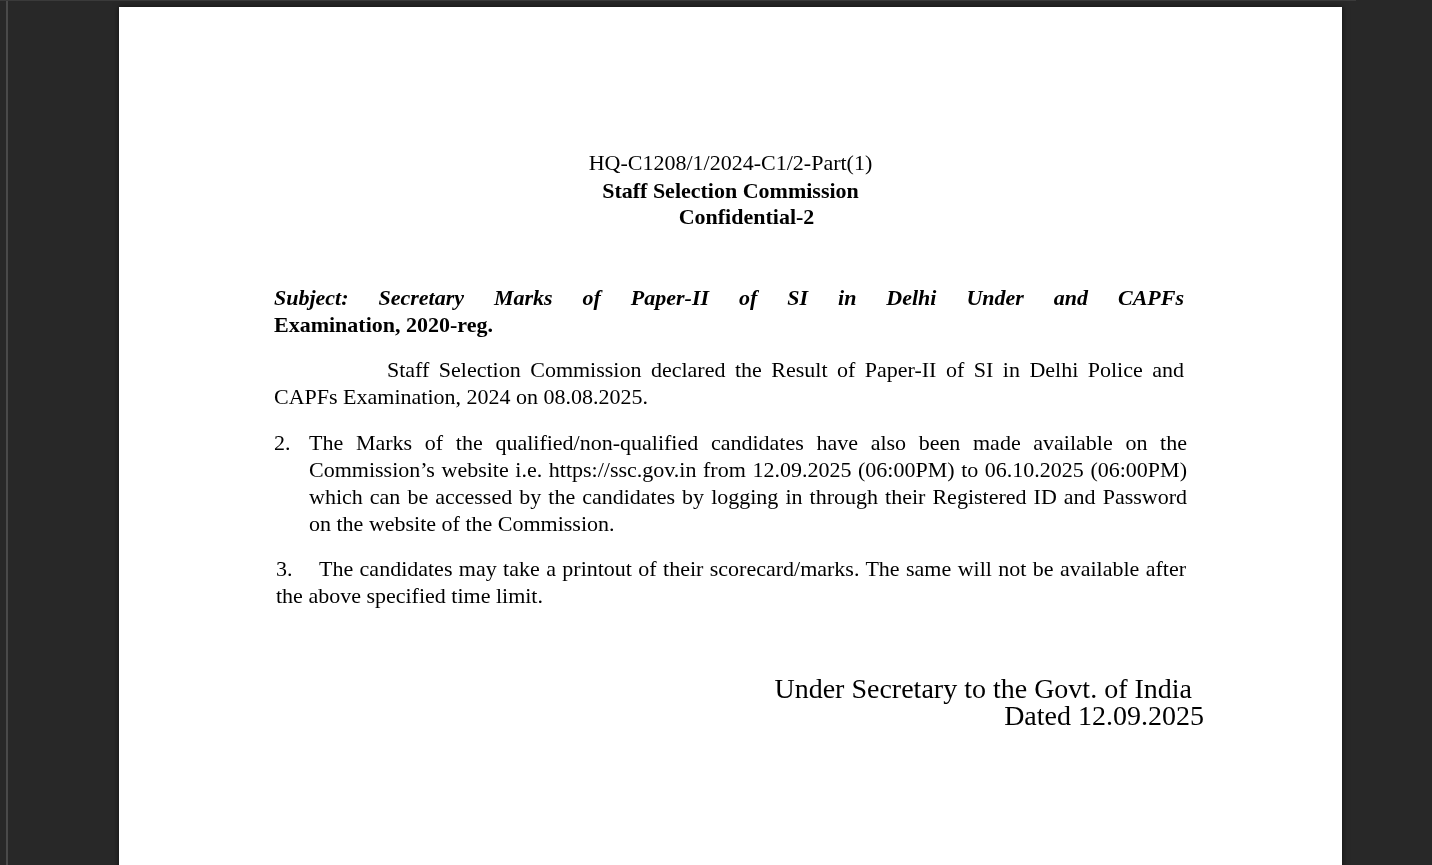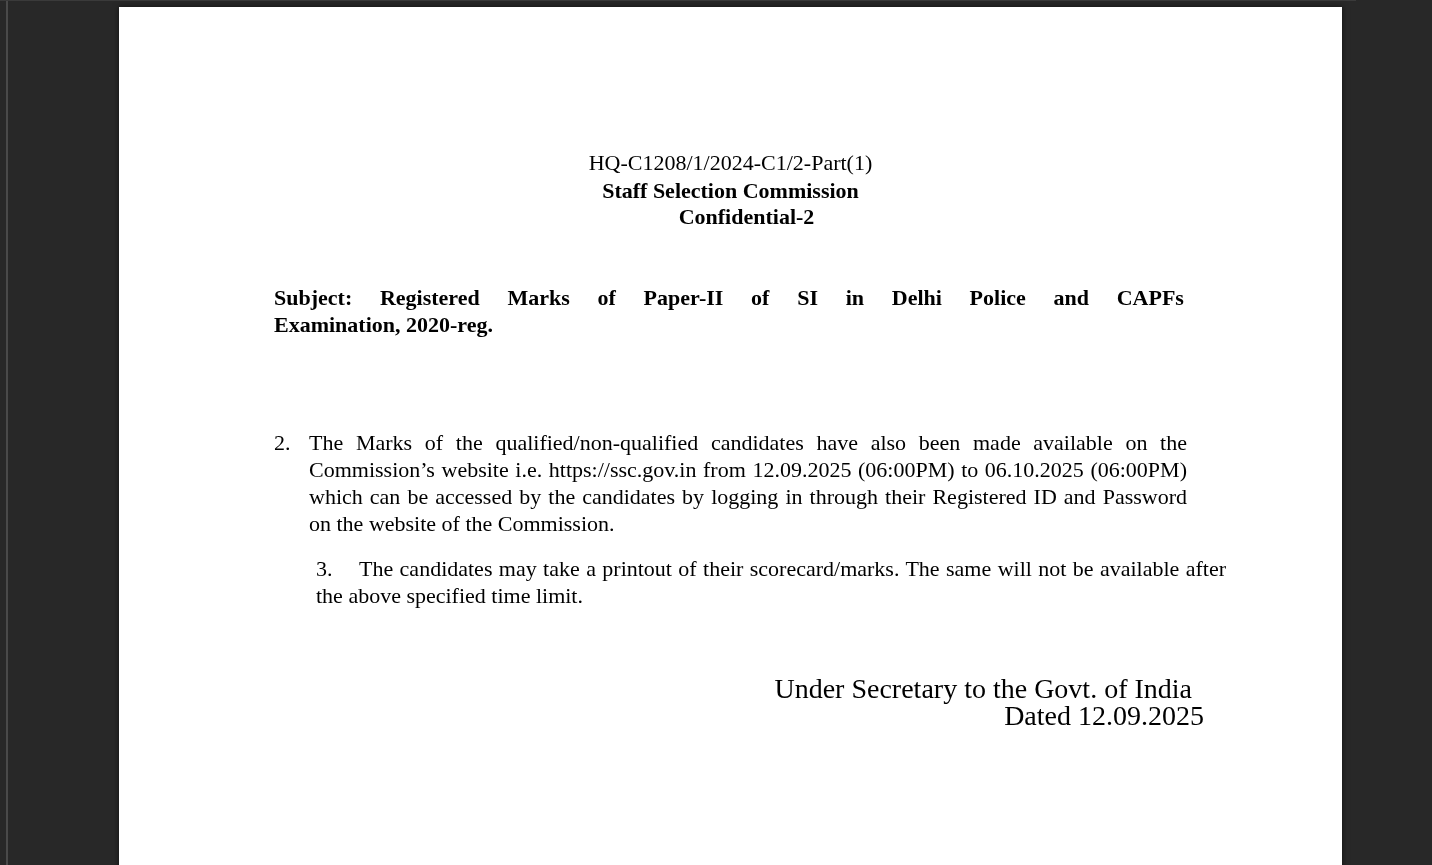--- a/index.html
+++ b/index.html
@@ -64,20 +64,21 @@
       width: 910px;
       top: 277px;
       font-size: 22px;
       font-weight: bold;
       line-height: 27px;
       text-align: justify;
     }
     .subject-line1 {
       display: flex;
       justify-content: space-between;
+      font-style: italic;
     }
     .para1 {
       position: absolute;
       left: 155px;
       width: 910px;
       top: 349px;
       font-size: 22px;
       line-height: 27px;
       text-align: justify;
       text-indent: 113px;
@@ -100,21 +101,20 @@
       text-align: justify;
     }
     .para3 {
       position: absolute;
       left: 157px;
       width: 910px;
       top: 548px;
       font-size: 22px;
       line-height: 27px;
       text-align: justify;
-      margin-left: 40px;
     }
     .para3 .num {
       display: inline-block;
       width: 43px;
     }
     .sig {
       position: absolute;
       left: 600px;
       width: 479px;
       top: 668px;
@@ -132,35 +132,36 @@
   <div class="left-rule"></div>
 
   <div class="page">
     <div class="ref">HQ-C1208/1/2024-C1/2-Part(1)</div>
     <div class="org">Staff Selection Commission</div>
     <div class="conf">Confidential-2</div>
 
     <div class="subject">
       <div class="subject-line1">
         <span>Subject:</span>
-        <span>Registered</span>
+        <span>Secretary</span>
         <span>Marks</span>
         <span>of</span>
         <span>Paper-II</span>
         <span>of</span>
         <span>SI</span>
         <span>in</span>
         <span>Delhi</span>
-        <span>Police</span>
+        <span>Under</span>
         <span>and</span>
         <span>CAPFs</span>
       </div>
       <div>Examination, 2020-reg.</div>
     </div>
 
+    <div class="para1">Staff Selection Commission declared the Result of Paper-II of SI in Delhi Police and CAPFs Examination, 2024 on 08.08.2025.</div>
 
     <div class="para2">
       <span class="num">2.</span>
       <span class="txt">The Marks of the qualified/non-qualified candidates have also been made available on the Commission’s website i.e. https://ssc.gov.in from 12.09.2025 (06:00PM) to 06.10.2025 (06:00PM) which can be accessed by the candidates by logging in through their Registered ID and Password on the website of the Commission.</span>
     </div>
 
     <div class="para3">
       <span class="num">3.</span><span>The candidates may take a printout of their scorecard/marks. The same will not be available after the above specified time limit.</span>
     </div>
 

